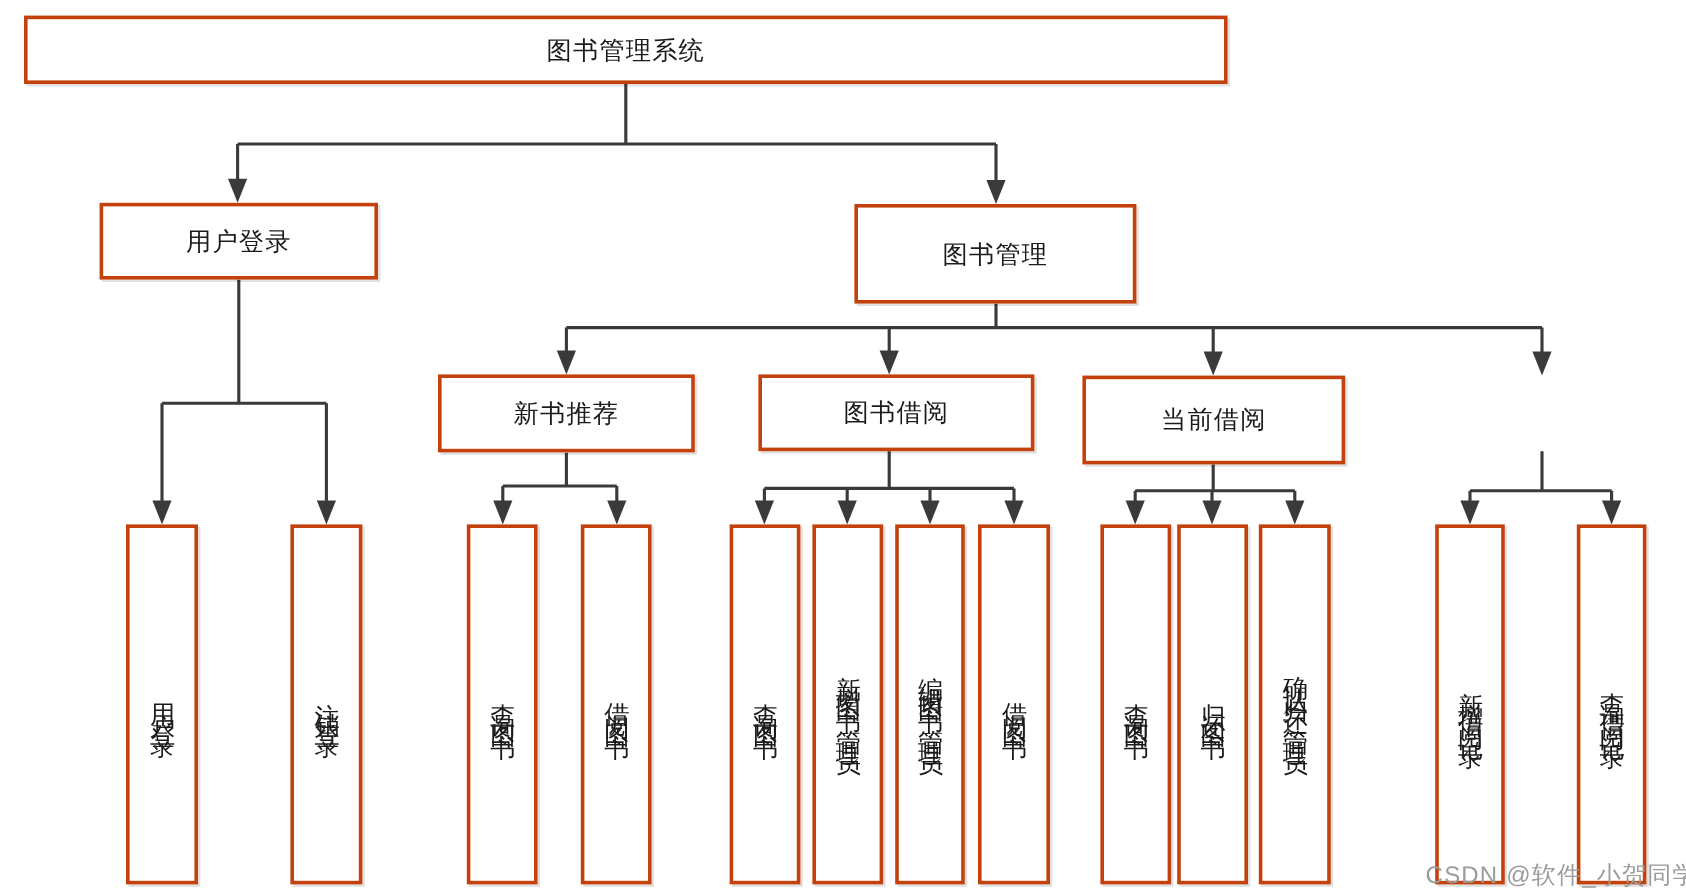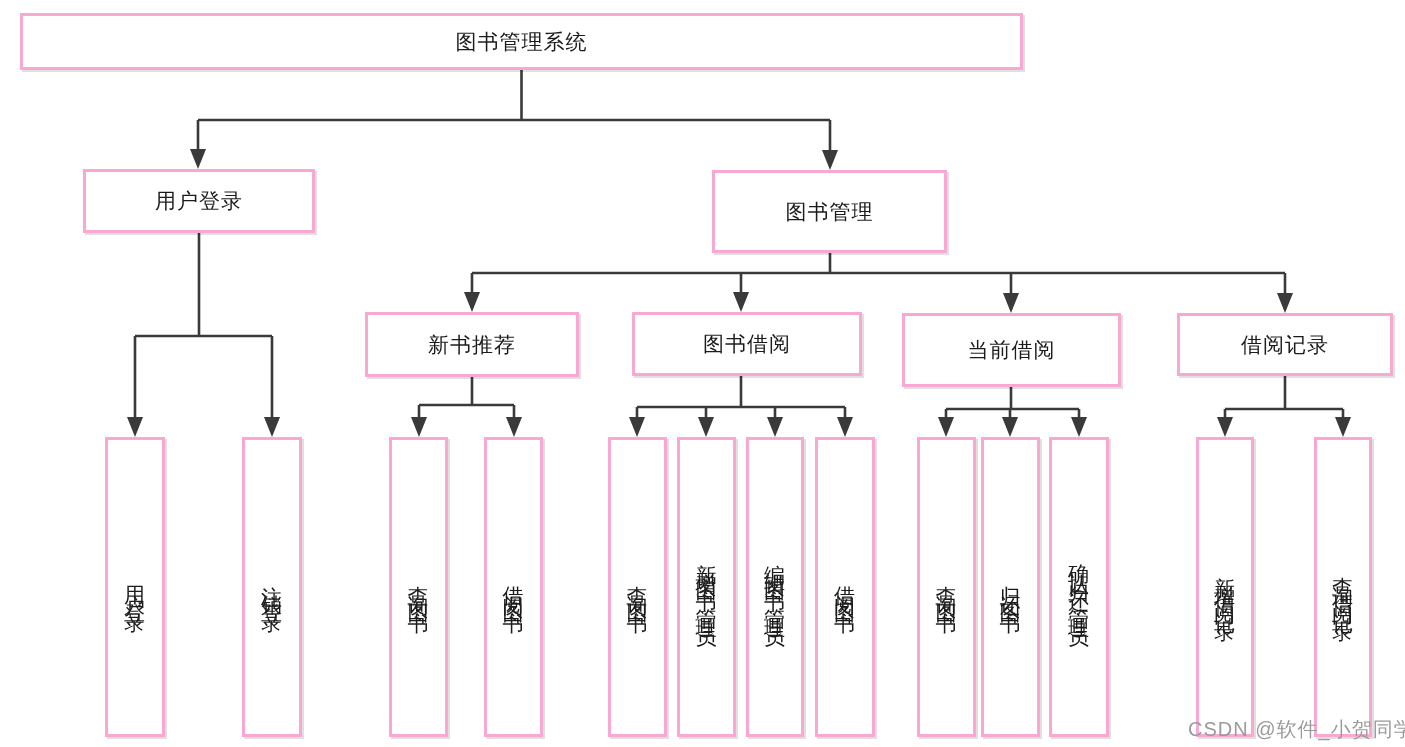--- a/index.html
+++ b/index.html
@@ -9,21 +9,21 @@
     background:#ffffff;
     font-family:"Liberation Sans", sans-serif;
     overflow:hidden;
   }
   #wires{position:absolute;left:0;top:0;width:1405px;height:747px;}
   #wires path{stroke:#3a3a3a;stroke-width:2.6;fill:none;}
   #wires polygon{fill:#3a3a3a;stroke:none;}
   .node{
     position:absolute;
     background:#ffffff;
-    border:3px solid #f9a8d4;
+    border:3px solid #c2410c;
     box-sizing:border-box;
     display:flex;align-items:center;justify-content:center;
     color:#1b1b1b;
     font-size:21px;
     letter-spacing:1px;
     box-shadow:2px 2px 0 rgba(0,0,0,0.12);
     text-align:center;
   }
   .leaf{
     writing-mode:vertical-rl;
@@ -98,21 +98,20 @@
   </svg>
 
   <div class="node" style="left:20px;top:13px;width:1003px;height:57px">图书管理系统</div>
 
   <div class="node" style="left:83px;top:169px;width:232px;height:64px">用户登录</div>
   <div class="node" style="left:712px;top:170px;width:235px;height:83px">图书管理</div>
 
   <div class="node" style="left:365px;top:312px;width:214px;height:65px">新书推荐</div>
   <div class="node" style="left:632px;top:312px;width:230px;height:64px">图书借阅</div>
   <div class="node" style="left:902px;top:313px;width:219px;height:74px">当前借阅</div>
-  <div class="node" style="left:1177px;top:313px;width:216px;height:63px">借阅记录</div>
 
   <div class="node leaf" style="left:105px;top:437px;width:60px;height:300px">用户登录</div>
   <div class="node leaf" style="left:242px;top:437px;width:60px;height:300px">注销登录</div>
 
   <div class="node leaf" style="left:389px;top:437px;width:59px;height:300px">查询图书</div>
   <div class="node leaf" style="left:484px;top:437px;width:59px;height:300px">借阅图书</div>
 
   <div class="node leaf" style="left:608px;top:437px;width:59px;height:300px">查询图书</div>
   <div class="node leaf" style="left:677px;top:437px;width:59px;height:300px">新增图书（管理员）</div>
   <div class="node leaf" style="left:746px;top:437px;width:58px;height:300px">编辑图书（管理员）</div>

